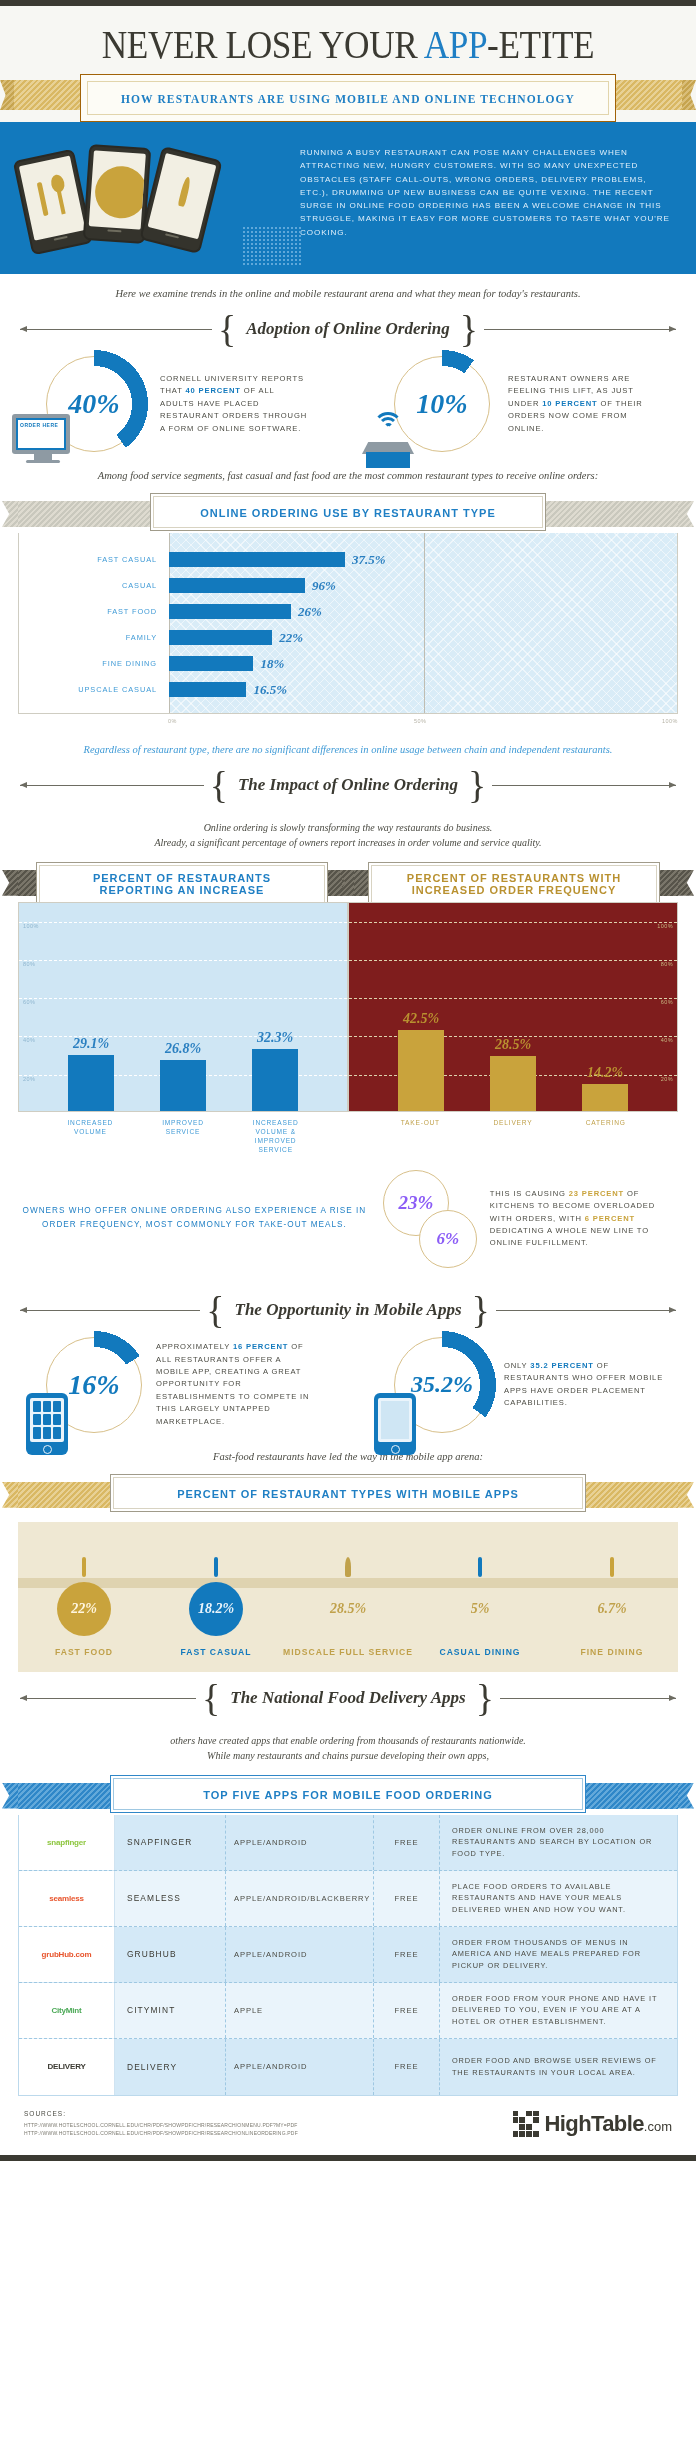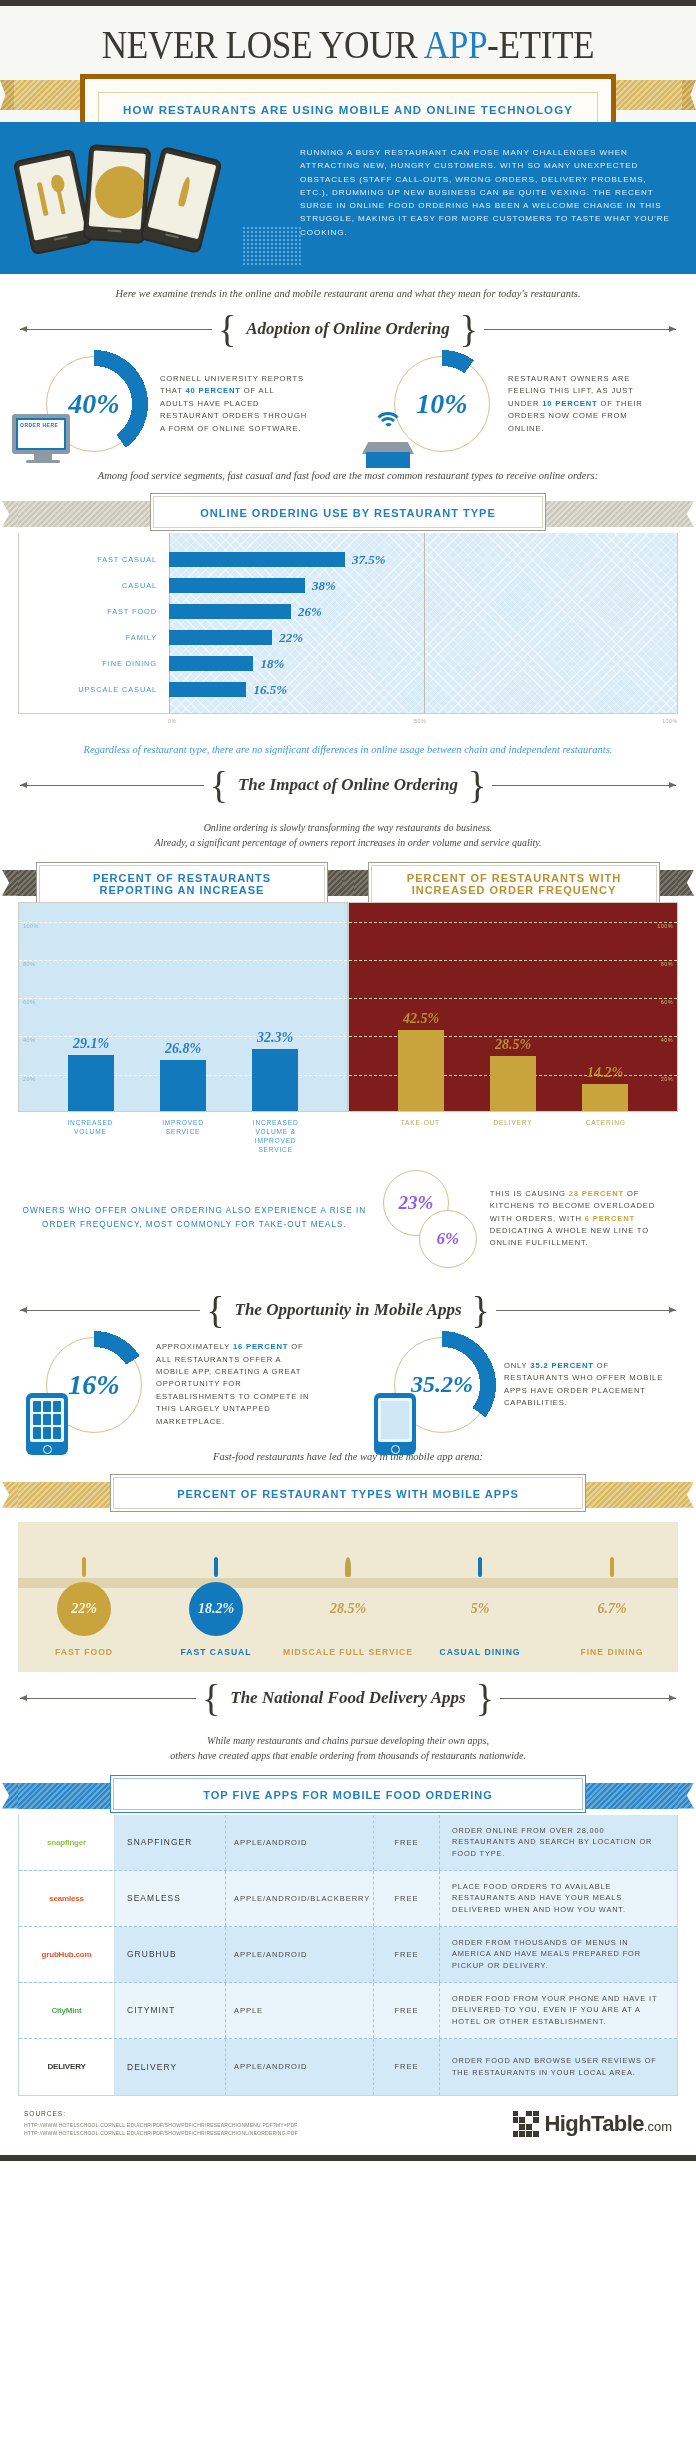--- a/index.html
+++ b/index.html
@@ -33,21 +33,21 @@
     background: repeating-linear-gradient(-45deg,#d9b863 0 2px,#e8d195 2px 4px);
   }
   .ribbon-band::before, .ribbon-band::after {
     content:""; position:absolute; top:0; width:14px; height:30px;
     background: repeating-linear-gradient(-45deg,#c6a44f 0 2px,#d9bd78 2px 4px);
   }
   .ribbon-band::before { left:-14px; clip-path: polygon(0 0,100% 0,100% 100%,0 100%,40% 50%); }
   .ribbon-band::after  { right:-14px; clip-path: polygon(0 0,100% 0,60% 50%,100% 100%,0 100%); }
   .ribbon-box {
     position: absolute; left: 80px; right: 80px; top: 0px;
-    background: #fdfcf6; border: 5px solid #a16207; padding: 13px;
+    background: #fdfcf6; border: 1px solid #a16207; padding: 6px; font-family: Liberation Serif, serif;
   }
   .ribbon-box-in { border: 1px solid #e2d5ac; padding: 7px 4px; text-align:center; }
   .ribbon-text {
     color: #1f7fc4; font-size: 11.5px; font-weight: bold; letter-spacing: 1.1px;
   }
 
   
   .hero { background: #1279bd; position: relative; padding: 18px 0 14px; min-height: 138px;}
   .hero-inner { display:flex; align-items:flex-start; }
   .hero-left { width: 300px; position: relative; height: 120px; }
@@ -420,21 +420,21 @@
         <div class="hb-mid"></div>
       </div>
   <div class="hb-row">
         <div class="hb-label">FAST CASUAL</div>
         <div class="hb-bar" style="width: 175.95px;"></div>
         <div class="hb-val">37.5%</div>
       </div>
       <div class="hb-row">
         <div class="hb-label">CASUAL</div>
         <div class="hb-bar" style="width: 136.068px;"></div>
-        <div class="hb-val">38%</div>
+        <div class="hb-val">96%</div>
       </div>
       <div class="hb-row">
         <div class="hb-label">FAST FOOD</div>
         <div class="hb-bar" style="width: 121.992px;"></div>
         <div class="hb-val">26%</div>
       </div>
       <div class="hb-row">
         <div class="hb-label">FAMILY</div>
         <div class="hb-bar" style="width: 103.224px;"></div>
         <div class="hb-val">22%</div>
@@ -678,22 +678,22 @@
   </div>
 
   <div class="section-head">
     <div class="sh-line l"></div>
       <span class="brace">{</span>
     <span class="sh-title">The National Food Delivery Apps</span>
     <span class="brace">}</span>
       <div class="sh-line r"></div>
   </div>
   <div class="lede small">
+    <div>others have created apps that enable ordering from thousands of restaurants nationwide.</div>
     <div>While many restaurants and chains pursue developing their own apps,</div>
-    <div>others have created apps that enable ordering from thousands of restaurants nationwide.</div>
   </div>
 
   <div class="chart-ribbon-wrap">
     <div class="chart-band blue"></div>
     <div class="chart-title-box w2" style="border-color:#2f87c8;">
         <div class="chart-title-box-in" style="border-color:#9fc8e2;">
       <span class="chart-title">TOP FIVE APPS FOR MOBILE FOOD ORDERING</span>
     </div>
       </div>
   </div>

